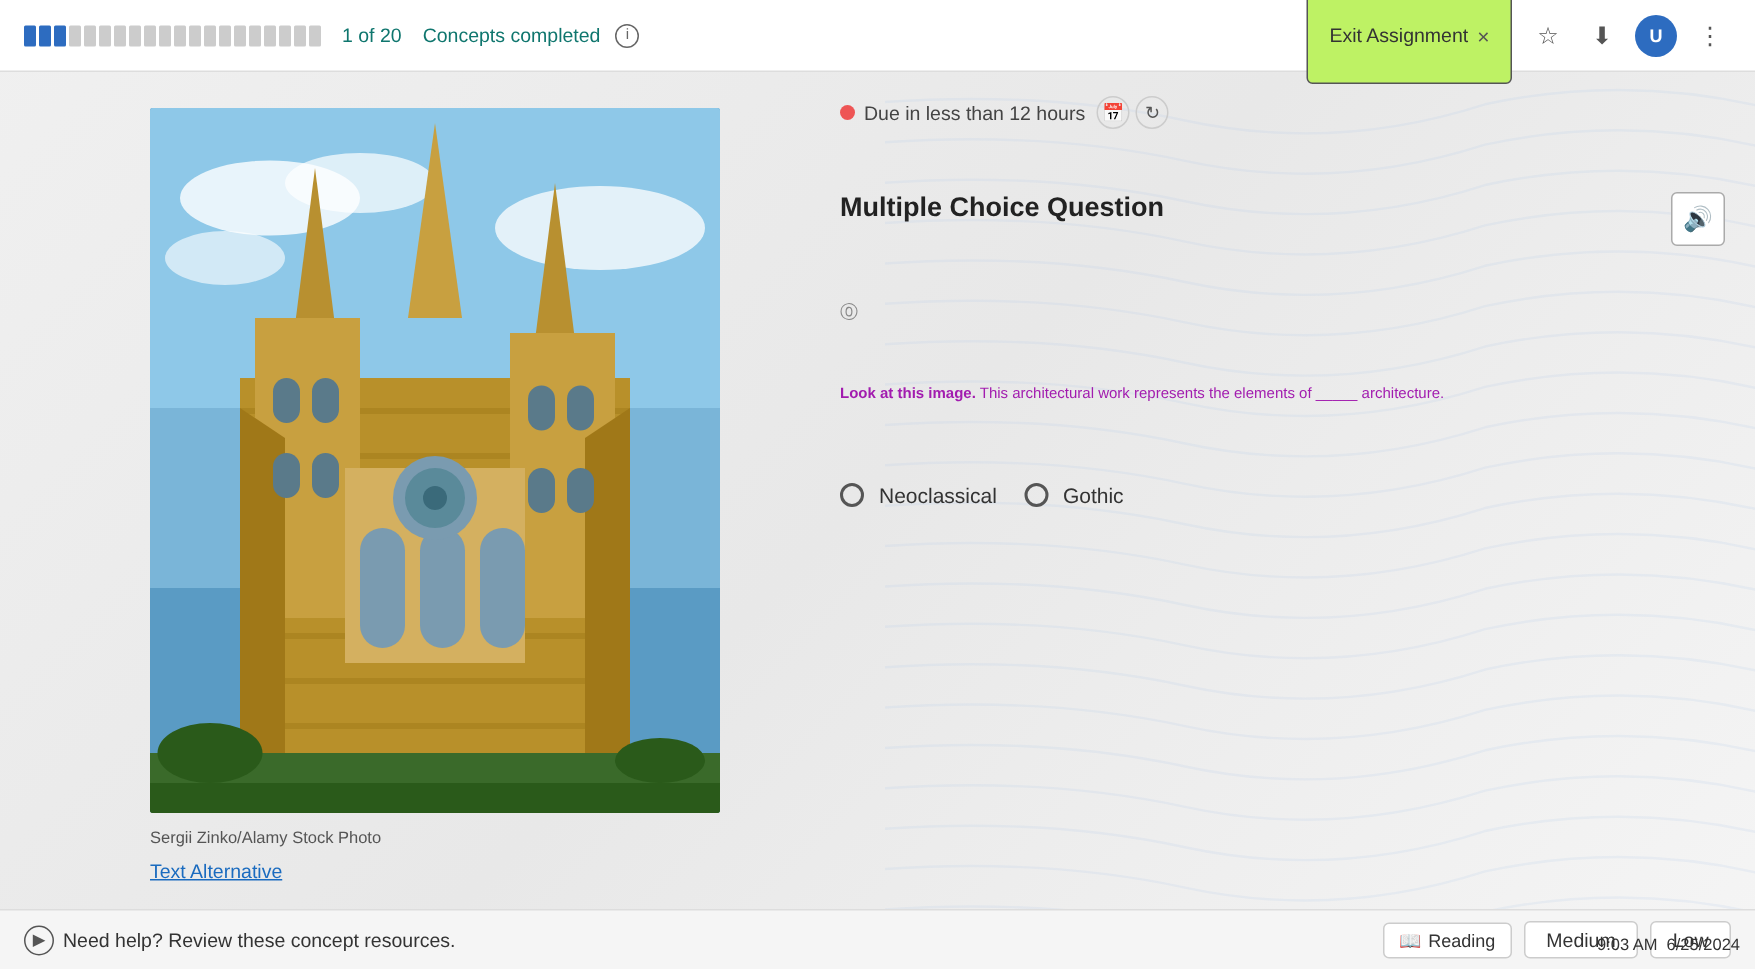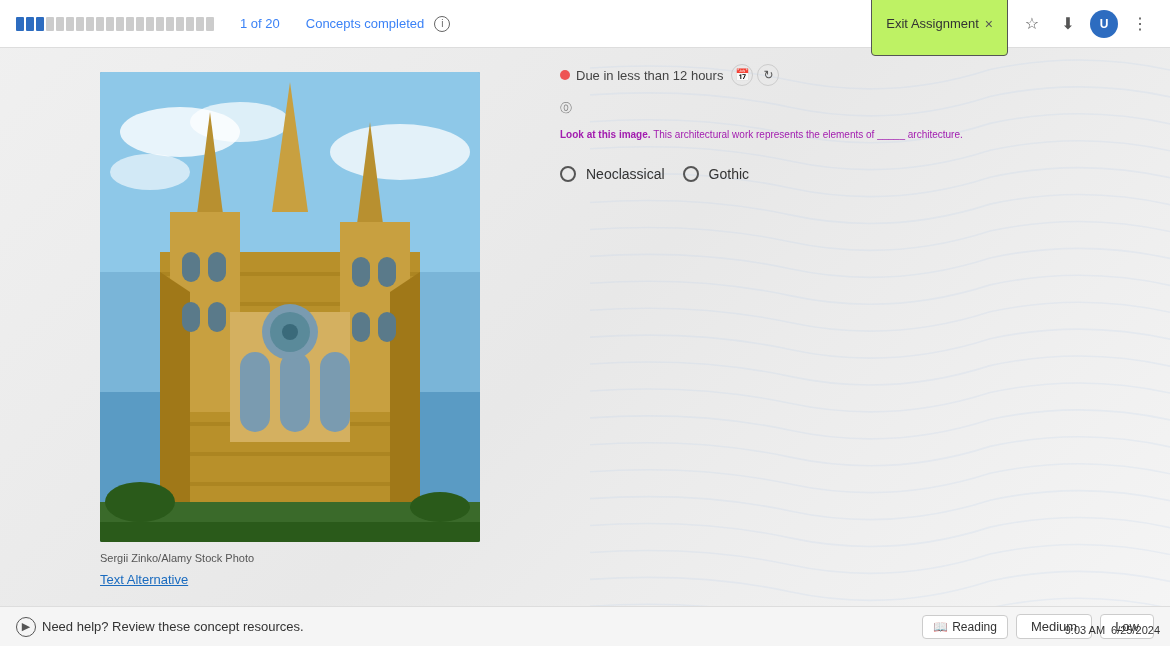--- a/index.html
+++ b/index.html
@@ -55,22 +55,22 @@
     .progress-segment.filled {
       background: #2d6cc0;
     }
 
     .progress-segment.empty {
       background: #ccc;
     }
 
     .progress-text {
       font-size: 13px;
-      color: #3b82f6;
-      margin-left: 16px;
+      color: #0f766e;
+      margin-left: 4px;
     }
 
     .info-icon {
       width: 16px;
       height: 16px;
       border-radius: 50%;
       border: 1.5px solid #666;
       display: inline-flex;
       align-items: center;
       justify-content: center;
@@ -164,20 +164,21 @@
       cursor: pointer;
       margin-top: 8px;
     }
 
     
     .right-panel {
       flex: 1;
       padding: 16px 20px 16px 20px;
       display: flex;
       flex-direction: column;
+      gap: 28px;
     }
 
     .due-notice {
       display: flex;
       align-items: center;
       gap: 6px;
       font-size: 13px;
       color: #444;
       margin-bottom: 14px;
     }
@@ -518,20 +519,24 @@
   <div class="right-panel">
     <div class="due-notice">
       <div class="due-dot"></div>
       <span>Due in less than 12 hours</span>
       <div class="due-icons">
         <div class="due-icon-btn">📅</div>
         <div class="due-icon-btn">↻</div>
       </div>
     </div>
 
+    <div class="question-header">
+      <div class="question-type">Multiple Choice Question</div>
+      <div class="audio-btn">🔊</div>
+    </div>
 
     <div class="question-subtext">⓪</div>
 
     <div class="question-body">
       <strong>Look at this image.</strong><span> This architectural work represents the elements of _____ architecture.</span>
     </div>
 
     <div class="answer-options">
       <div class="answer-option">
         <div class="radio-circle"></div>

